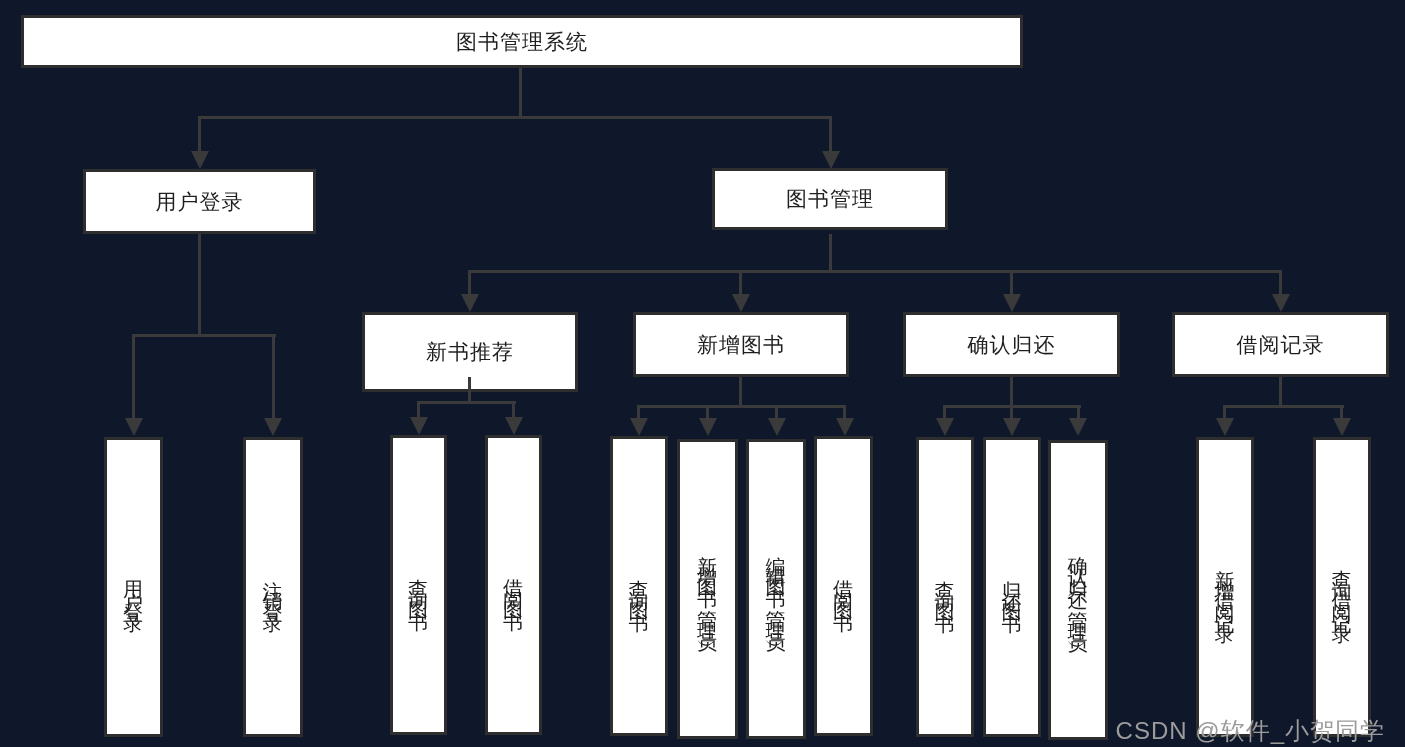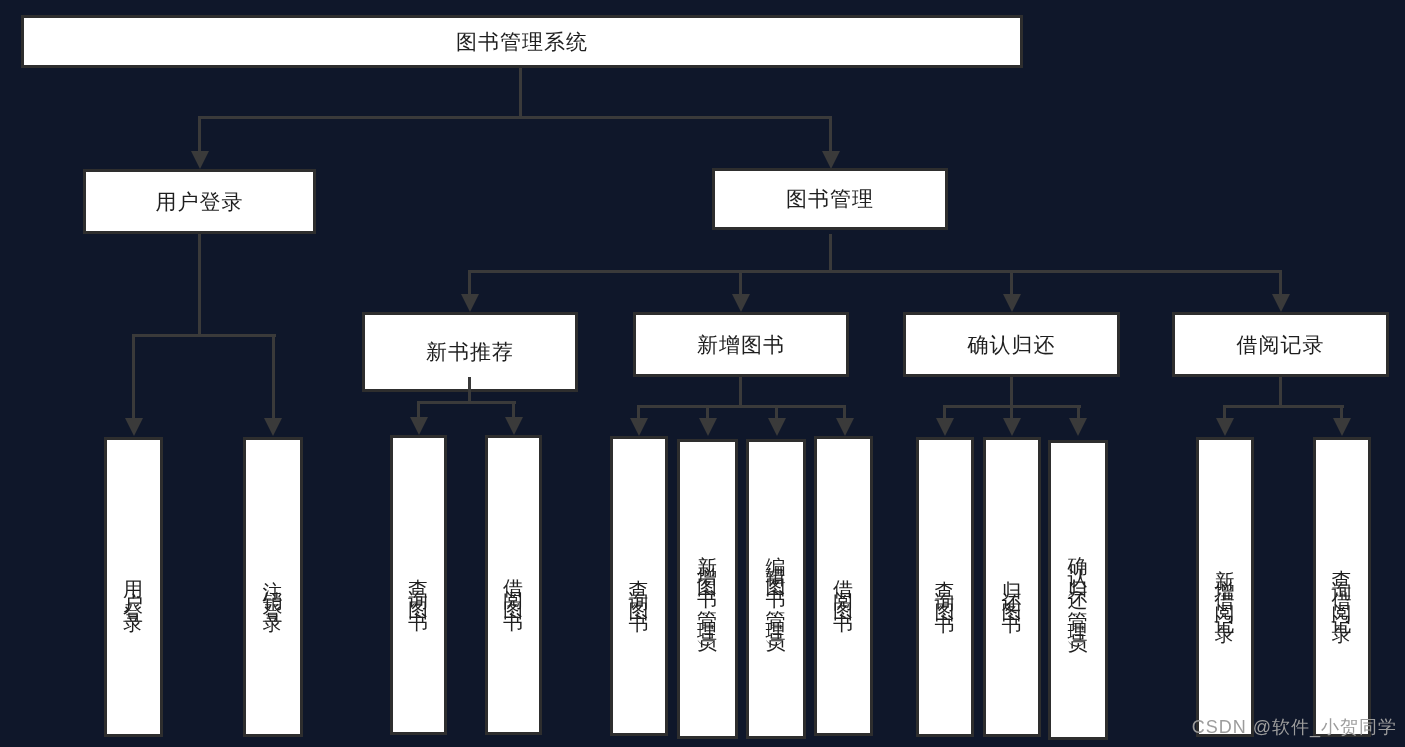--- a/index.html
+++ b/index.html
@@ -20,21 +20,21 @@
     writing-mode:vertical-rl;text-orientation:mixed;
     font-size:20px;letter-spacing:11px;line-height:1;
   }
   .vline,.hline{position:absolute;background:#3a3a3a;}
   .arrow{
     position:absolute;width:0;height:0;
     border-left:9px solid transparent;border-right:9px solid transparent;
     border-top:18px solid #3a3a3a;
   }
   .watermark{
-    position:absolute;top:715px;right:8px;font-size:18px;color:#9c9c9c;
+    position:absolute;top:715px;right:20px;font-size:24px;color:#9c9c9c;
     letter-spacing:1px;white-space:nowrap;
   }
 </style>
 </head>
 <body>
 
 <div class="canvas">
 
   <div class="box" style="left:21px;top:15px;width:1002px;height:53px;">
     <span>图书管理系统</span>

